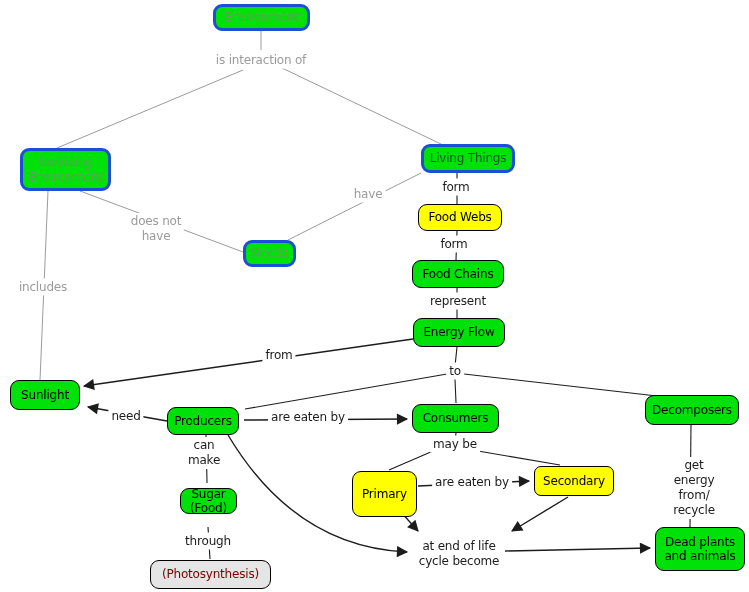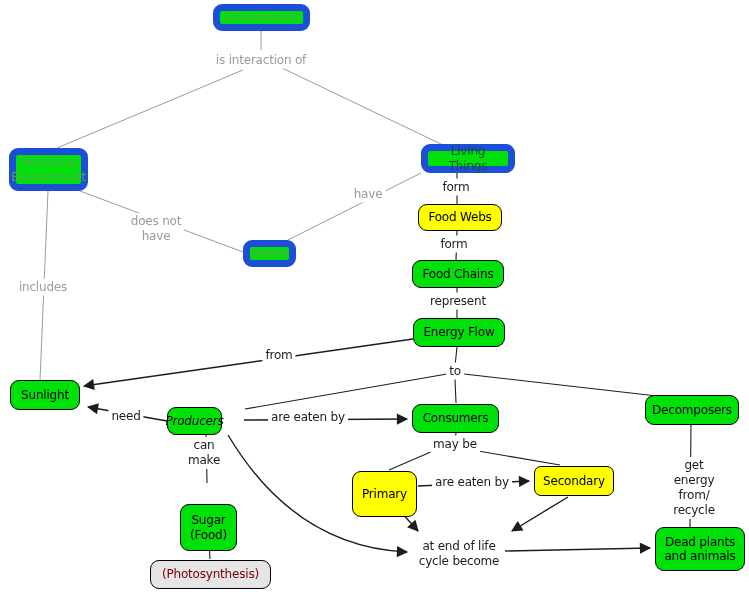--- a/index.html
+++ b/index.html
@@ -6,21 +6,21 @@
   #canvas{position:relative;width:749px;height:592px;background:#fff;overflow:hidden;
           font-family:"DejaVu Sans","Liberation Sans",sans-serif;}
   svg.edges{position:absolute;left:0;top:0;z-index:1;}
   .edge-gray{stroke:#9b9b9b;stroke-width:1;fill:none;}
   .edge-black{stroke:#1c1c1c;stroke-width:1.1;fill:none;}
   .edge-arrow{stroke:#1c1c1c;stroke-width:1.4;fill:none;}
   .node{position:absolute;z-index:3;display:flex;align-items:center;justify-content:center;
         text-align:center;border-radius:9px;font-size:12px;line-height:1.18;
         white-space:pre-line;box-sizing:border-box;letter-spacing:-0.2px;padding:1px 3px;}
   .bordered{border:1.6px solid #000;}
-  .soft{border:7px solid #1d4ed8;}
+  .soft{border:3px solid #1d4ed8;}
   .bg-green{background:#00e109;}
   .bg-yellow{background:#ffff00;}
   .bg-red{background:#e5e5e5;}
   .t-black{color:#000;}
   .t-muted{color:#4fa94f;}
   .t-light{color:#14532d;margin-left:9px;}
   .t-darkred{color:#7a0000;}
   .lbl{position:absolute;z-index:2;transform:translate(-50%,-50%);background:#ffffff;
        text-align:center;font-size:12px;line-height:1.25;white-space:pre-line;
        padding:1px 3px;letter-spacing:-0.2px;}
@@ -85,32 +85,32 @@
   <div class="lbl lbl-black" style="left:472px;top:482px;">are eaten by</div>
   <div class="lbl lbl-black" style="left:204px;top:453px;">can
 make</div>
   <div class="lbl lbl-black" style="left:208px;top:541px;">through</div>
   <div class="lbl lbl-black" style="left:694px;top:488px;">get energy from/
 recycle</div>
   <div class="lbl lbl-black" style="left:459px;top:554px;">at end of life
 cycle become</div>
 
   <div class="node bg-green soft t-muted" style="left:213px;top:4px;width:97px;height:27px;">Environment</div>
-  <div class="node bg-green soft t-muted" style="left:9px;top:148px;width:79px;height:43px;">Nonliving
+  <div class="node bg-green soft t-muted" style="left:20px;top:148px;width:91px;height:43px;">Nonliving
 Environment</div>
   <div class="node bg-green soft t-light" style="left:412px;top:144px;width:94px;height:29px;">Living Things</div>
   <div class="node bg-green soft t-muted" style="left:243px;top:240px;width:53px;height:27px;">Needs</div>
   <div class="node bg-yellow bordered t-black" style="left:418px;top:204px;width:84px;height:27px;">Food Webs</div>
   <div class="node bg-green bordered t-black" style="left:412px;top:260px;width:92px;height:28px;">Food Chains</div>
   <div class="node bg-green bordered t-black" style="left:413px;top:318px;width:92px;height:29px;">Energy Flow</div>
   <div class="node bg-green bordered t-black" style="left:10px;top:380px;width:70px;height:30px;">Sunlight</div>
-  <div class="node bg-green bordered t-black" style="left:167px;top:407px;width:55px;height:28px;font-style:italic;">Producers</div>
+  <div class="node bg-green bordered t-black" style="left:167px;top:407px;width:72px;height:28px;">Producers</div>
   <div class="node bg-green bordered t-black" style="left:412px;top:404px;width:87px;height:29px;">Consumers</div>
   <div class="node bg-green bordered t-black" style="left:645px;top:395px;width:94px;height:30px;">Decomposers</div>
   <div class="node bg-yellow bordered t-black" style="left:352px;top:471px;width:65px;height:46px;">Primary</div>
   <div class="node bg-yellow bordered t-black" style="left:534px;top:466px;width:80px;height:30px;border-radius:7px;">Secondary</div>
-  <div class="node bg-green bordered t-black" style="left:180px;top:504px;width:57px;height:47px;">Sugar
+  <div class="node bg-green bordered t-black" style="left:180px;top:488px;width:57px;height:26px;">Sugar
 (Food)</div>
   <div class="node bg-red bordered t-darkred" style="left:150px;top:560px;width:121px;height:29px;">(Photosynthesis)</div>
   <div class="node bg-green bordered t-black" style="left:655px;top:527px;width:90px;height:44px;">Dead plants
 and animals</div>
 
 </div>
 
 </body></html>

